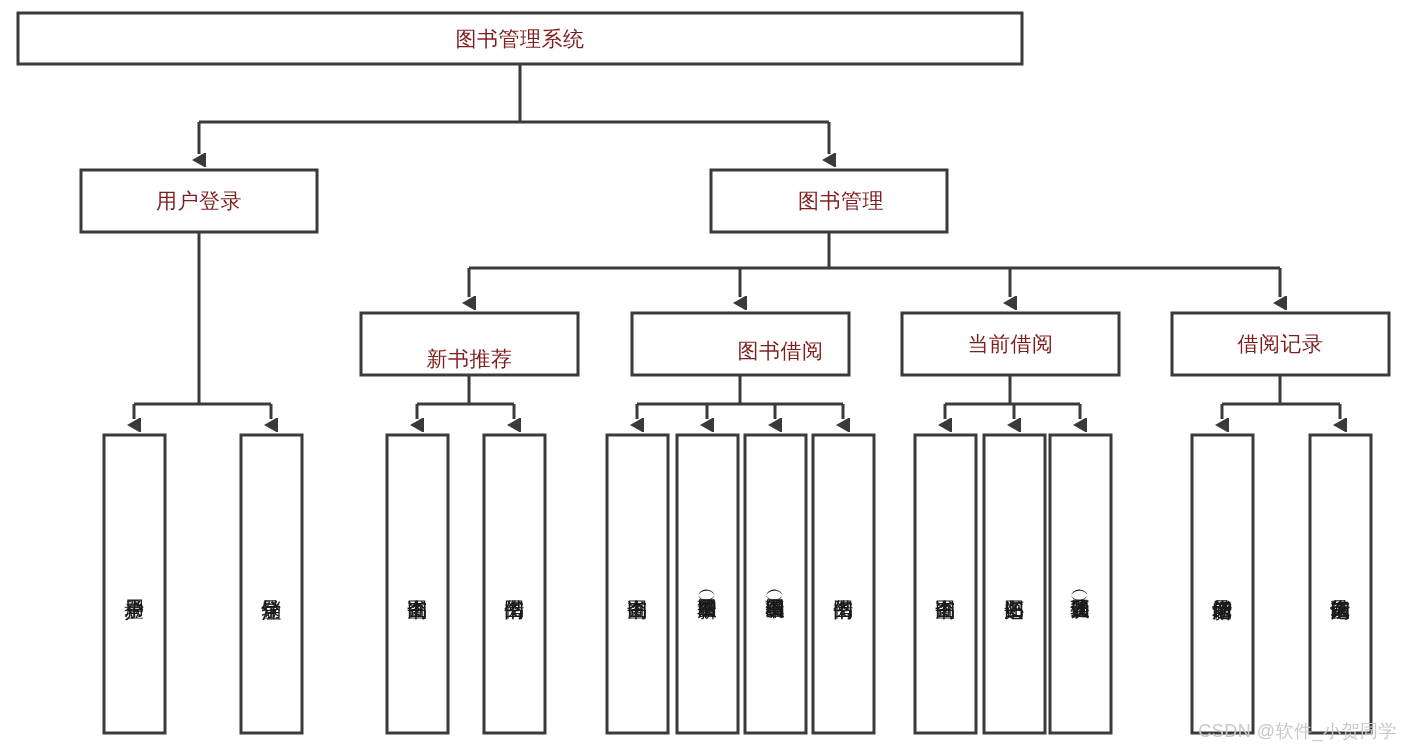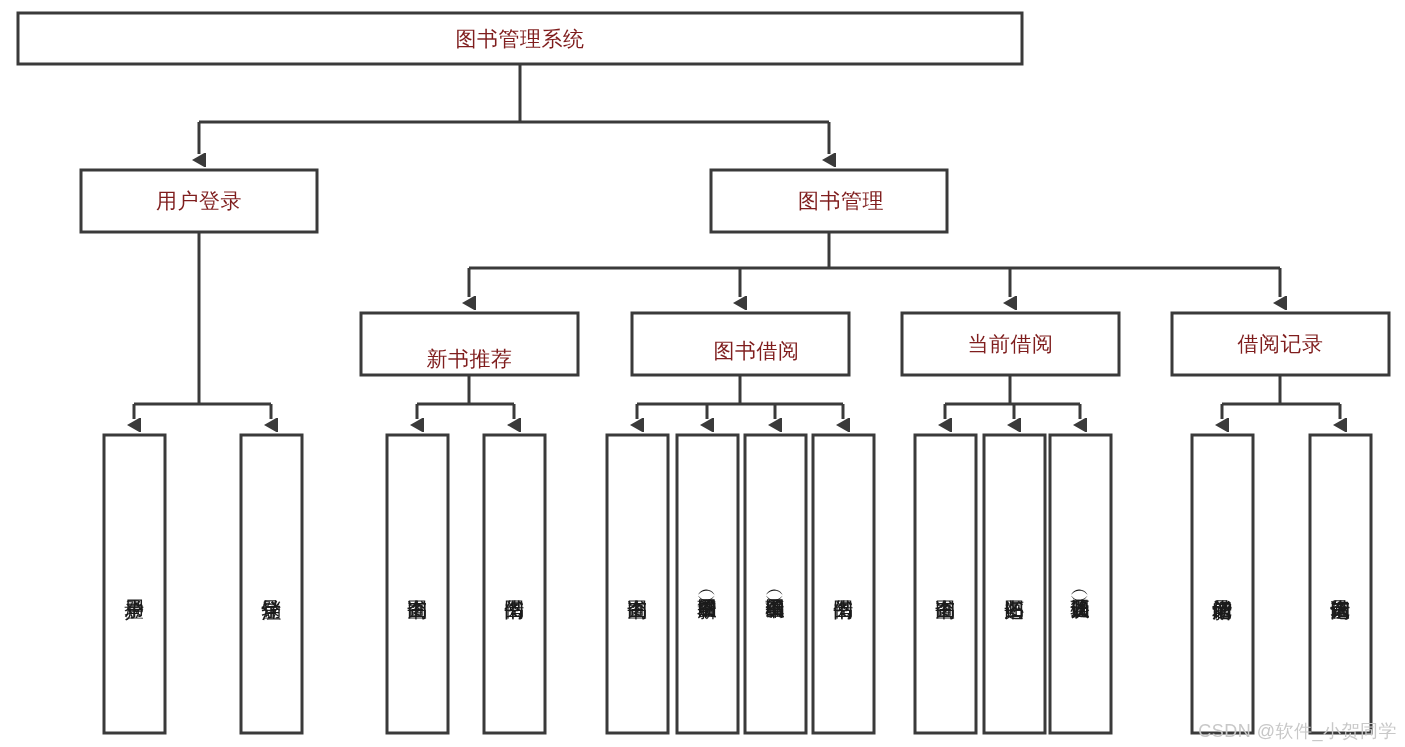--- a/index.html
+++ b/index.html
@@ -165,21 +165,21 @@
   </svg>
 
   <div class="h-label" style="left:18px; top:13px; width:1004px; height:51px;">图书管理系统</div>
 
   <div class="h-label" style="left:81px; top:170px; width:236px; height:62px;">用户登录</div>
 
   <div class="h-label" style="left:711px; top:170px; width:260px; height:62px;">图书管理</div>
 
   <div class="h-label" style="left:361px; top:328px; width:217px; height:62px;">新书推荐</div>
 
-  <div class="h-label" style="left:620px; top:313px; width:217px; height:76px;padding-left:28px;">图书借阅</div>
+  <div class="h-label" style="left:644px; top:313px; width:217px; height:76px;padding-left:28px;">图书借阅</div>
 
   <div class="h-label" style="left:1172px; top:313px; width:217px; height:62px;">借阅记录</div>
 
   <div class="h-label" style="left:902px; top:313px; width:217px; height:62px;">当前借阅</div>
 
   <div class="v-label" style="left:104px; top:435px; width:61px; height:298px;">用户登录</div>
   <div class="v-label" style="left:241px; top:435px; width:61px; height:298px;">注销登录</div>
 
   <div class="v-label" style="left:387px; top:435px; width:61px; height:298px;">查询图书</div>
   <div class="v-label" style="left:484px; top:435px; width:61px; height:298px;">借阅图书</div>

